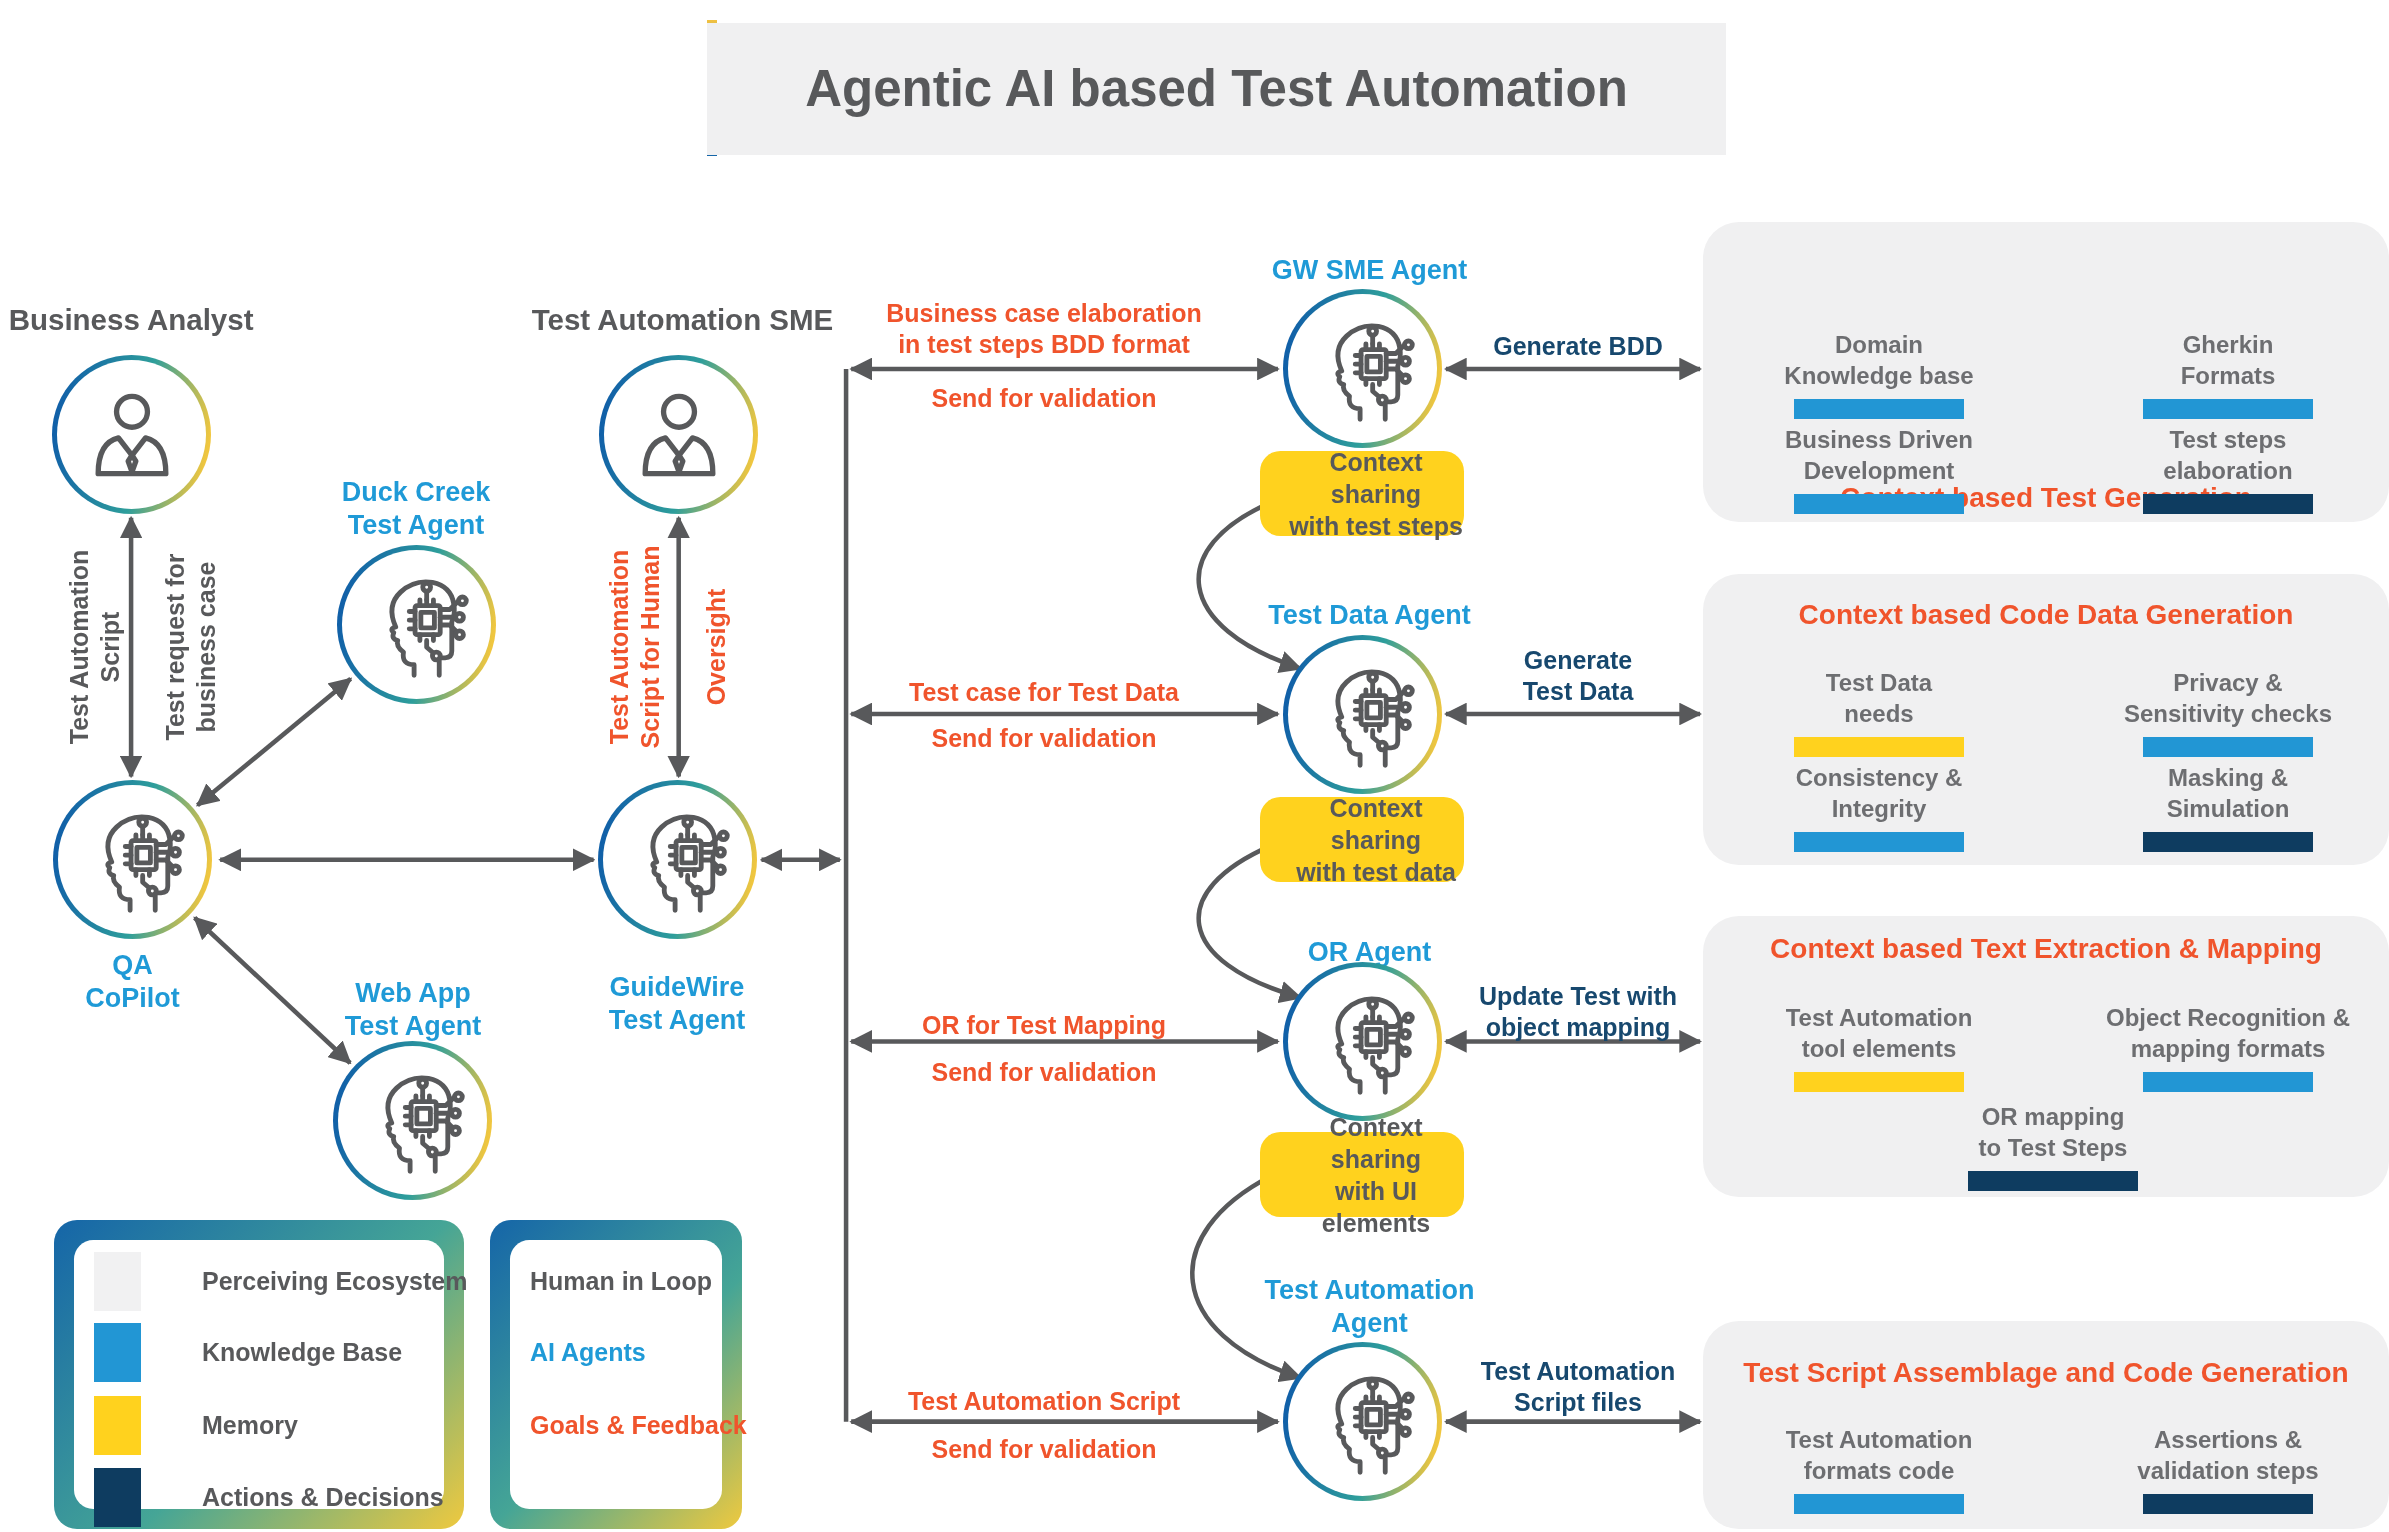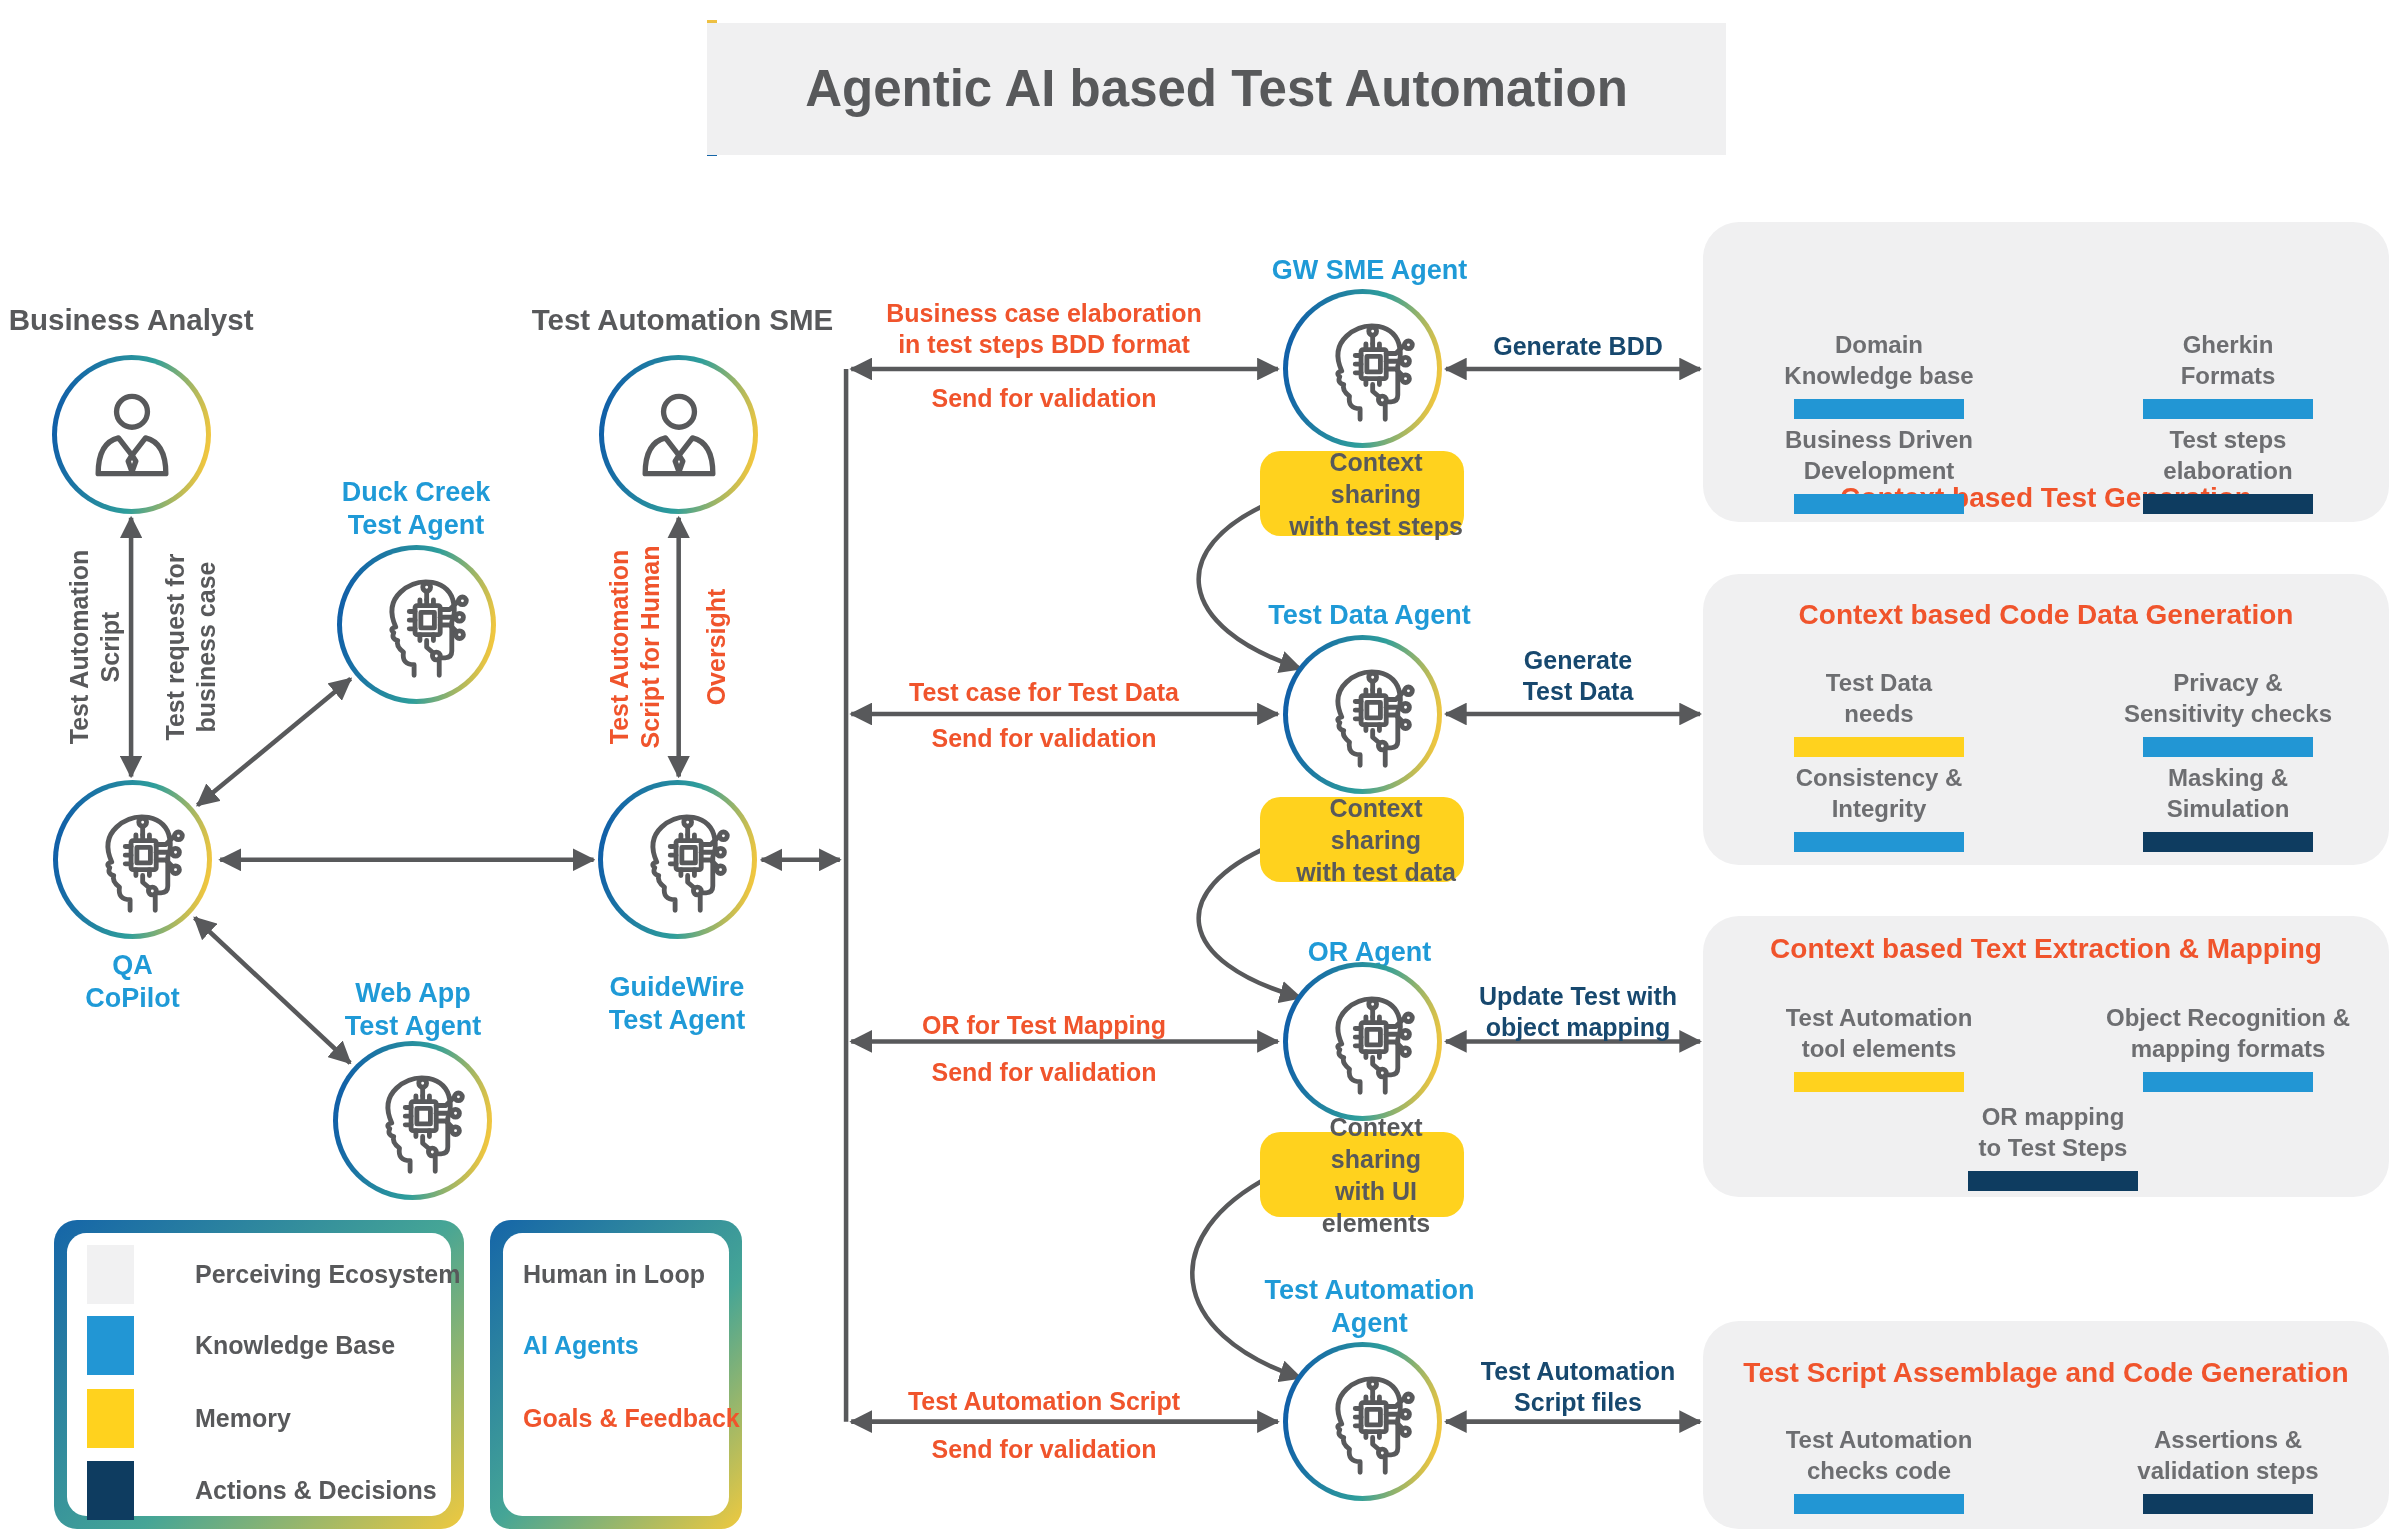--- a/index.html
+++ b/index.html
@@ -56,21 +56,21 @@
                font-size:28px;line-height:31px;color:var(--orange);}
   .pitem{position:absolute;width:250px;text-align:center;}
   .pitem-text{font-weight:bold;font-size:24px;line-height:31px;color:var(--itemgray);}
   .pbar{width:170px;height:20.4px;margin:8px auto 0 auto;}
   .pbar.blue{background:var(--barblue);}
   .pbar.yellow{background:var(--yellow);}
   .pbar.navy{background:var(--barnavy);}
 
   
   .gbox{position:absolute;background:linear-gradient(135deg,#1565A8 0%,#45A596 55%,#EFC93F 100%);
-        border-radius:23px;padding:13px;}
+        border-radius:23px;padding:20px;}
   .gbox-inner{position:relative;width:100%;height:100%;background:#fff;border-radius:19.3px;}
   .swatch{position:absolute;width:47px;height:59px;}
   .legend-lbl{position:absolute;font-weight:bold;font-size:25px;line-height:28px;color:var(--gray);
               white-space:nowrap;}
 
   
   svg.wires{position:absolute;left:0;top:0;}
   .defs-holder{position:absolute;width:0;height:0;overflow:hidden;}
 </style>
 </head>
@@ -370,21 +370,21 @@
     </div>
     <div class="pitem" style="left:225px;top:185px;">
       <div class="pitem-text"><span>OR mapping</span><br><span>to Test Steps</span></div>
       <div class="pbar navy"></div>
     </div>
   </div>
 
   <div class="panel" style="top:1321px;height:208px;">
     <div class="panel-title" style="top:36px;">Test Script Assemblage and Code Generation</div>
     <div class="pitem" style="left:51px;top:103px;">
-      <div class="pitem-text"><span>Test Automation</span><br><span>checks code</span></div>
+      <div class="pitem-text"><span>Test Automation</span><br><span>formats code</span></div>
       <div class="pbar blue"></div>
     </div>
     <div class="pitem" style="left:400px;top:103px;">
       <div class="pitem-text"><span>Assertions &amp;</span><br><span>validation steps</span></div>
       <div class="pbar navy"></div>
     </div>
   </div>
 
   <div class="gbox" style="left:54px;top:1220px;width:410px;height:309px;">
     <div class="gbox-inner">

